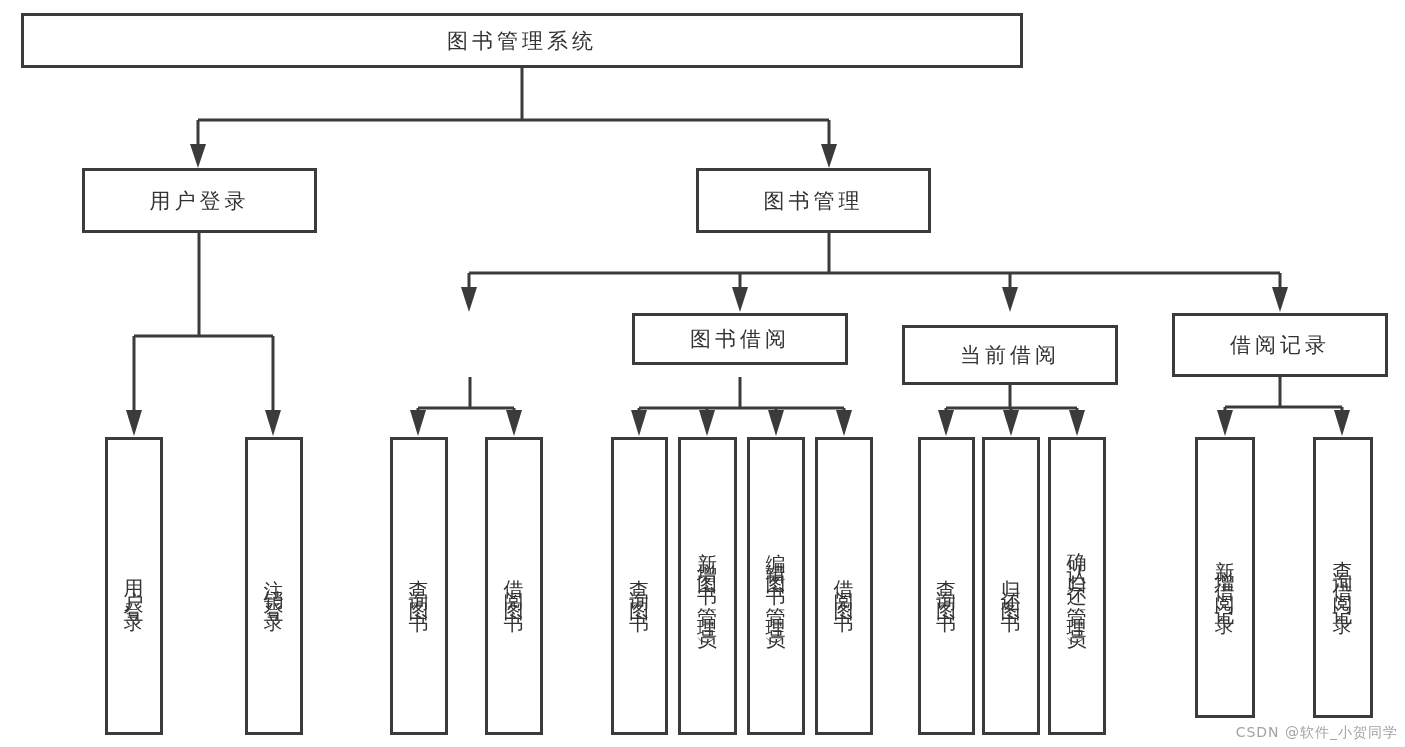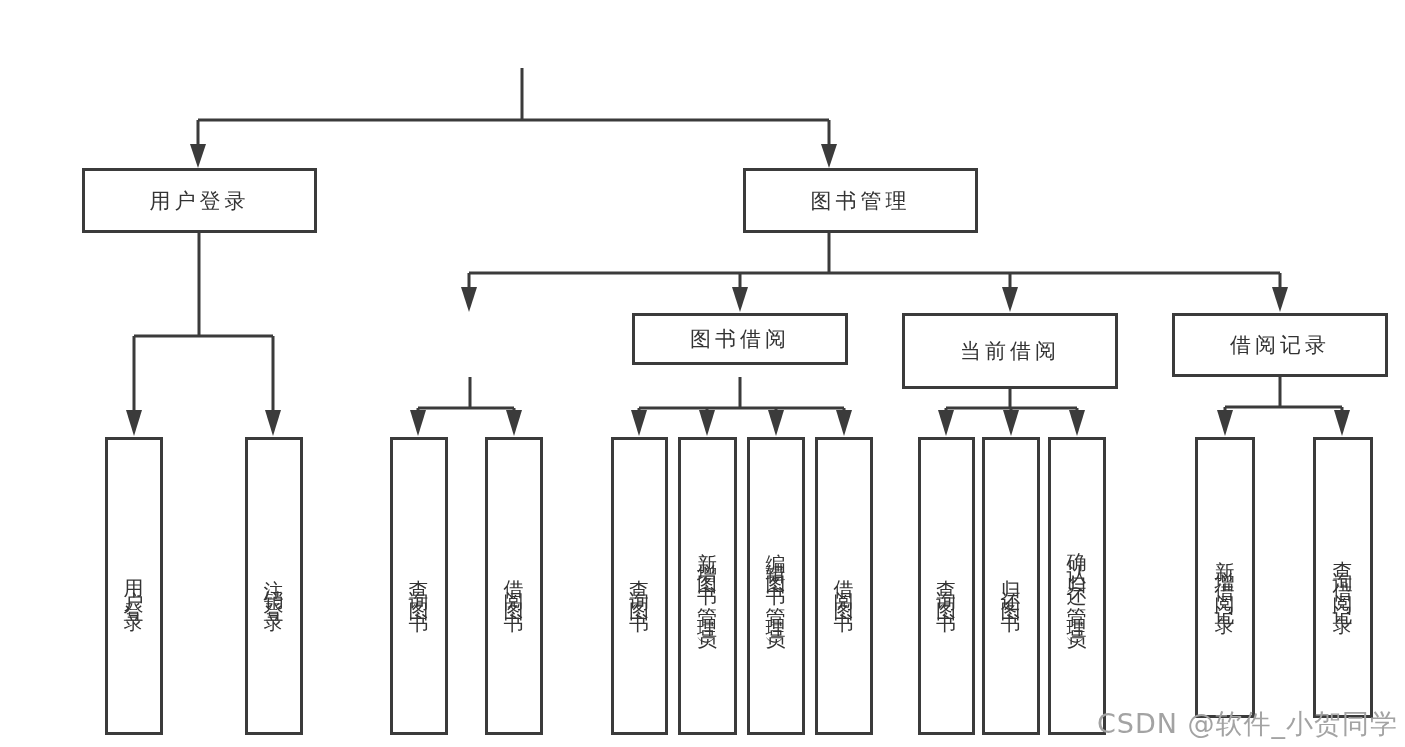--- a/index.html
+++ b/index.html
@@ -30,21 +30,21 @@
     writing-mode:vertical-rl;
     text-orientation:mixed;
     font-size:20px;
     letter-spacing:11px;
     line-height:1;
   }
   #watermark{
     position:absolute;
     right:7px;
     bottom:5px;
-    font-size:27px;
+    font-size:14px;
     letter-spacing:1px;
     color:#a3a3a3;
     z-index:5;
   }
 </style>
 </head>
 <body>
 
 <div id="canvas">
 
@@ -77,26 +77,27 @@
     <path d="M1010 377 V408 M946 408 H1077 M946 408 V414 M1011 408 V414 M1077 408 V414"></path>
     <polygon points="938,410 954,410 946,436" fill="#3b3b3b" stroke="none"></polygon>
     <polygon points="1003,410 1019,410 1011,436" fill="#3b3b3b" stroke="none"></polygon>
     <polygon points="1069,410 1085,410 1077,436" fill="#3b3b3b" stroke="none"></polygon>
 
     <path d="M1280 377 V407 M1225 407 H1342 M1225 407 V414 M1342 407 V414"></path>
     <polygon points="1217,410 1233,410 1225,436" fill="#3b3b3b" stroke="none"></polygon>
     <polygon points="1334,410 1350,410 1342,436" fill="#3b3b3b" stroke="none"></polygon>
   </svg>
 
+  <div class="node" style="left:21px;top:13px;width:1002px;height:55px">图书管理系统</div>
 
   <div class="node" style="left:82px;top:168px;width:235px;height:65px">用户登录</div>
-  <div class="node" style="left:743px;top:168px;width:235px;height:65px">图书管理</div>
+  <div class="node" style="left:696px;top:168px;width:235px;height:65px">图书管理</div>
 
   <div class="node" style="left:632px;top:313px;width:216px;height:52px">图书借阅</div>
-  <div class="node" style="left:902px;top:313px;width:216px;height:76px">当前借阅</div>
+  <div class="node" style="left:902px;top:325px;width:216px;height:60px">当前借阅</div>
   <div class="node" style="left:1172px;top:313px;width:216px;height:64px">借阅记录</div>
 
   <div class="node vnode" style="left:105px;top:437px;width:58px;height:298px">用户登录</div>
   <div class="node vnode" style="left:245px;top:437px;width:58px;height:298px">注销登录</div>
 
   <div class="node vnode" style="left:390px;top:437px;width:58px;height:298px">查询图书</div>
   <div class="node vnode" style="left:485px;top:437px;width:58px;height:298px">借阅图书</div>
 
   <div class="node vnode" style="left:611px;top:437px;width:57px;height:298px">查询图书</div>
   <div class="node vnode" style="left:678px;top:437px;width:59px;height:298px">新增图书（管理员）</div>

